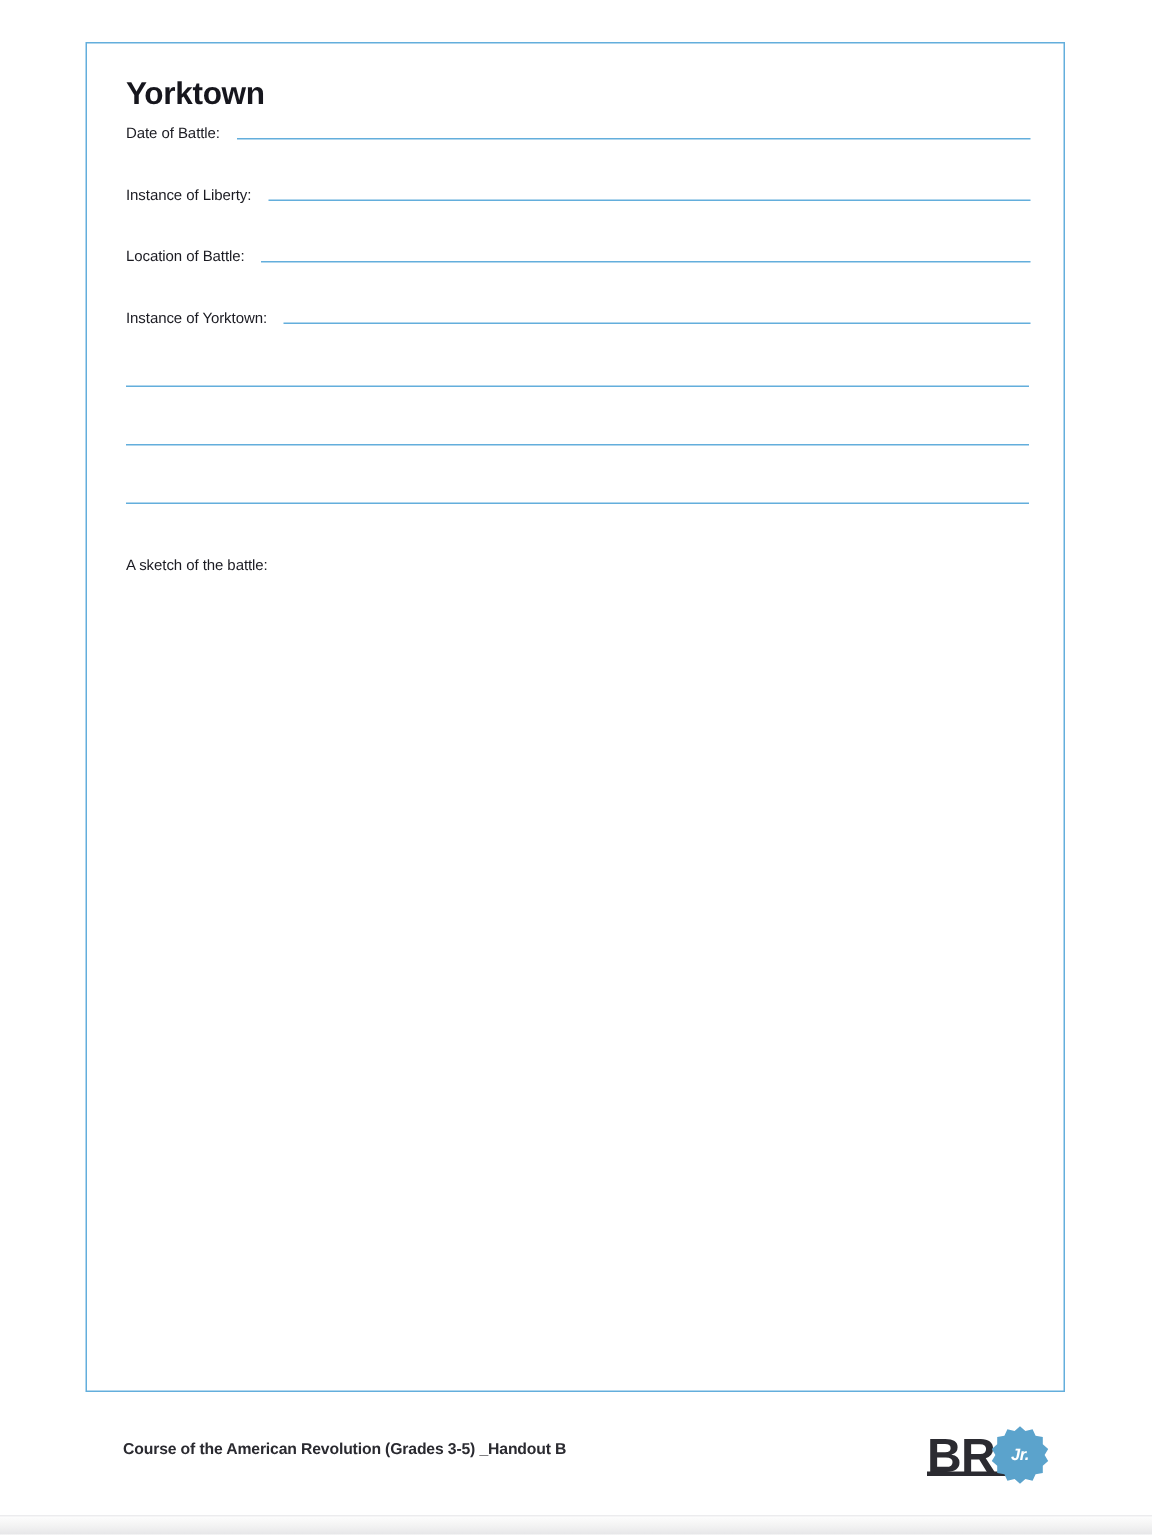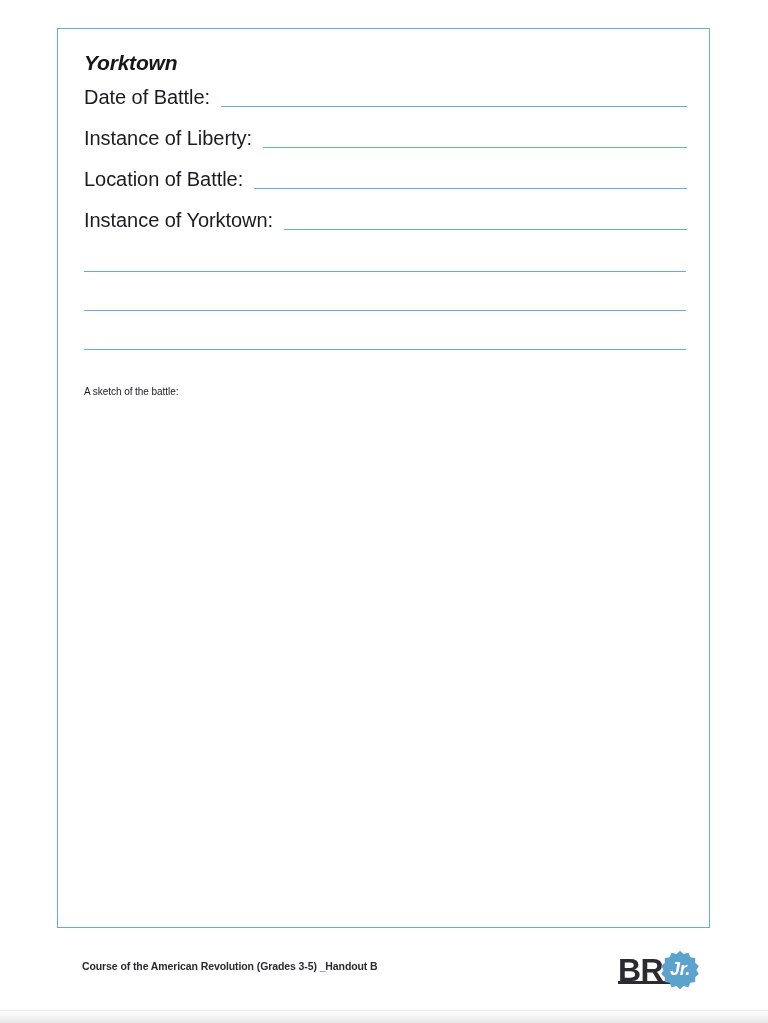--- a/index.html
+++ b/index.html
@@ -52,36 +52,35 @@
     position: absolute;
     left: 26px;
     top: 22px;
     right: 22px;
   }
 
   
   .worksheet-title {
     font-size: 21px;
     font-weight: bold;
-    font-style: italic;
     color: #16161d;
     letter-spacing: -0.2px;
-    margin: 0 0 16px 0;
+    margin: 0 0 2px 0;
     line-height: 1.1;
   }
 
   
   .field-row {
     display: flex;
     align-items: flex-end;
     margin-bottom: 21px;
     height: 20px;
   }
   .field-label {
-    font-size: 20px;
+    font-size: 10px;
     color: #1b1b22;
     white-space: nowrap;
     line-height: 1.25;
     letter-spacing: -0.05px;
   }
   .field-rule {
     flex: 1 1 auto;
     height: 0;
     border-bottom: 1.6px solid #63AEDC;
     margin-left: 11px;
@@ -180,21 +179,21 @@
   }
   .logo-badge-text {
     position: absolute;
     left: 0;
     top: 0;
     width: 40px;
     height: 40px;
     display: flex;
     align-items: center;
     justify-content: center;
-    font-size: 18px;
+    font-size: 11px;
     font-weight: bold;
     font-style: italic;
     color: #ffffff;
     letter-spacing: -0.3px;
     padding-bottom: 1px;
     box-sizing: border-box;
   }
 </style>
 </head>
 <body>

